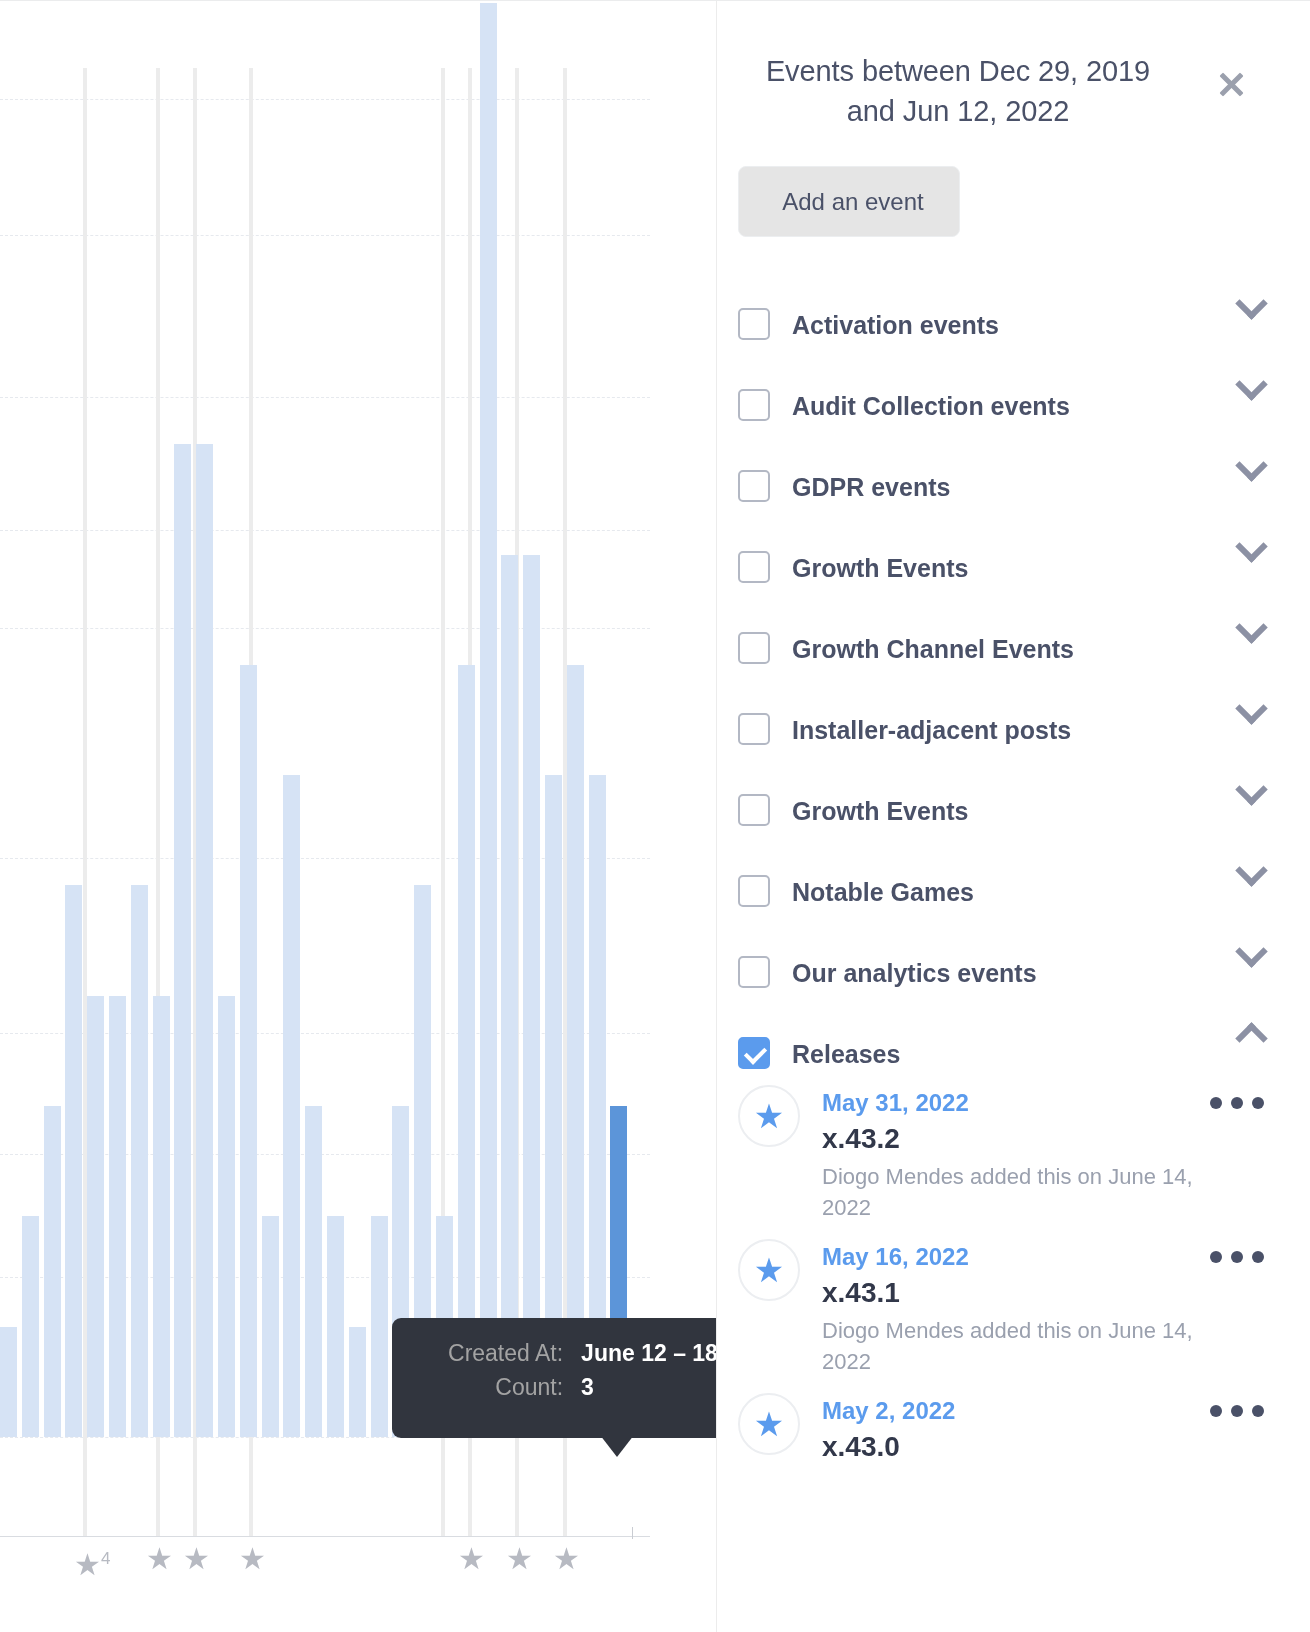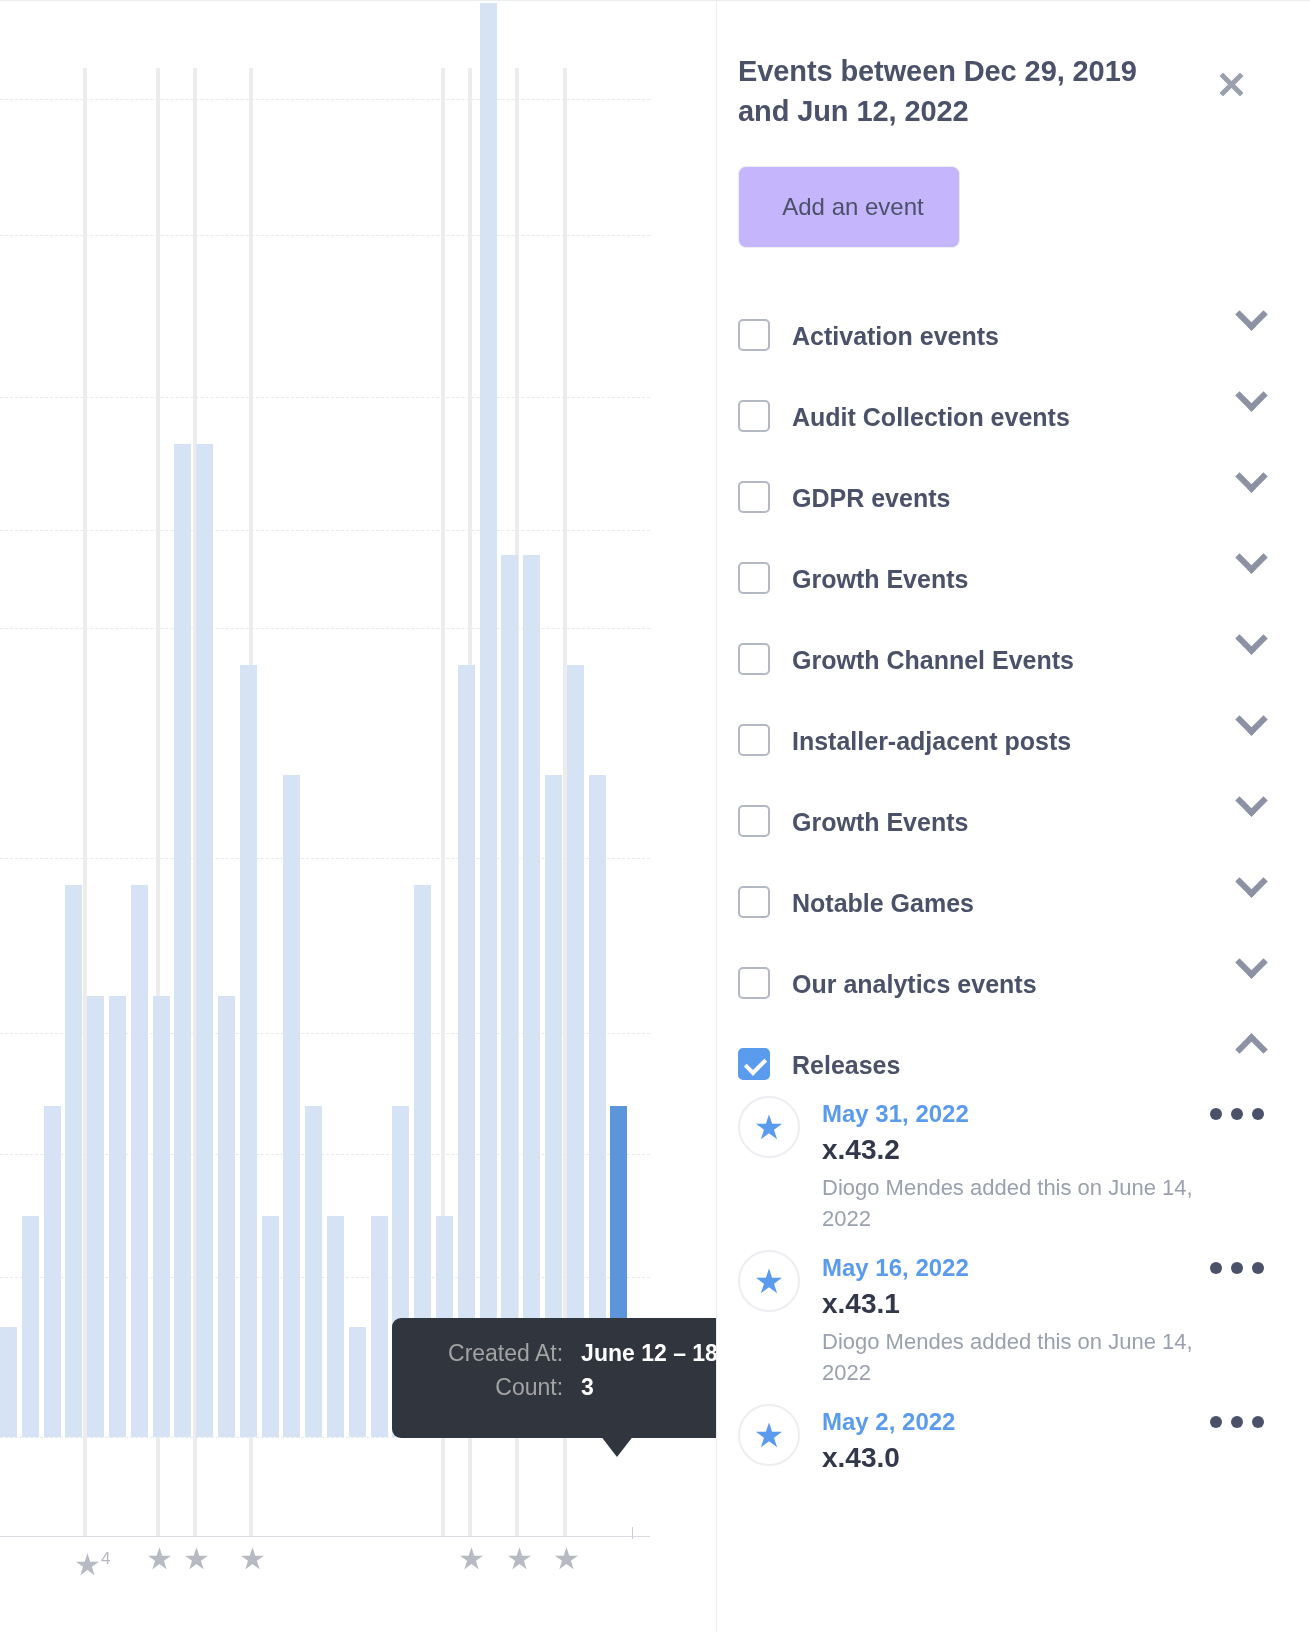--- a/index.html
+++ b/index.html
@@ -83,38 +83,38 @@
     border-left: 1px solid #ececec;
     padding: 0;
     overflow: hidden;
   }
   #panel-header {
     position: relative;
     padding: 50px 0 0 21px;
   }
   #panel-title {
     width: 440px;
-    font-size: 29px; line-height: 40px; font-weight: bold;
-    color: #4a5168; letter-spacing: -0.1px;
+    font-size: 29px; line-height: 40px; font-weight: normal;
+    color: #4a5168; letter-spacing: -0.1px; text-align: center;
   }
   #close-icon {
     position: absolute; right: 62px; top: 66px;
     width: 34px; height: 34px; cursor: pointer;
   }
   #close-icon::before, #close-icon::after {
     content: ""; position: absolute; left: 3px; top: 15px;
     width: 29px; height: 5px; background: #9ba0ad; border-radius: 1px;
   }
   #close-icon::before { transform: rotate(45deg); }
   #close-icon::after  { transform: rotate(-45deg); }
 
   #add-event-btn {
     margin: 35px 0 0 21px;
-    width: 222px; height: 82px;
-    background: #c4b5fd; border: 1px solid #eceef0; border-radius: 8px;
+    width: 222px; height: 71px;
+    background: #e5e5e5; border: 1px solid #eceef0; border-radius: 8px;
     font-family: "Liberation Sans", sans-serif;
     font-size: 24px; color: #4a5168; font-weight: normal;
     cursor: pointer;
     padding-left: 8px;
   }
 
   .cat-list { margin-top: 22px; }
   .cat-row {
     position: relative;
     display: flex; align-items: flex-end;

